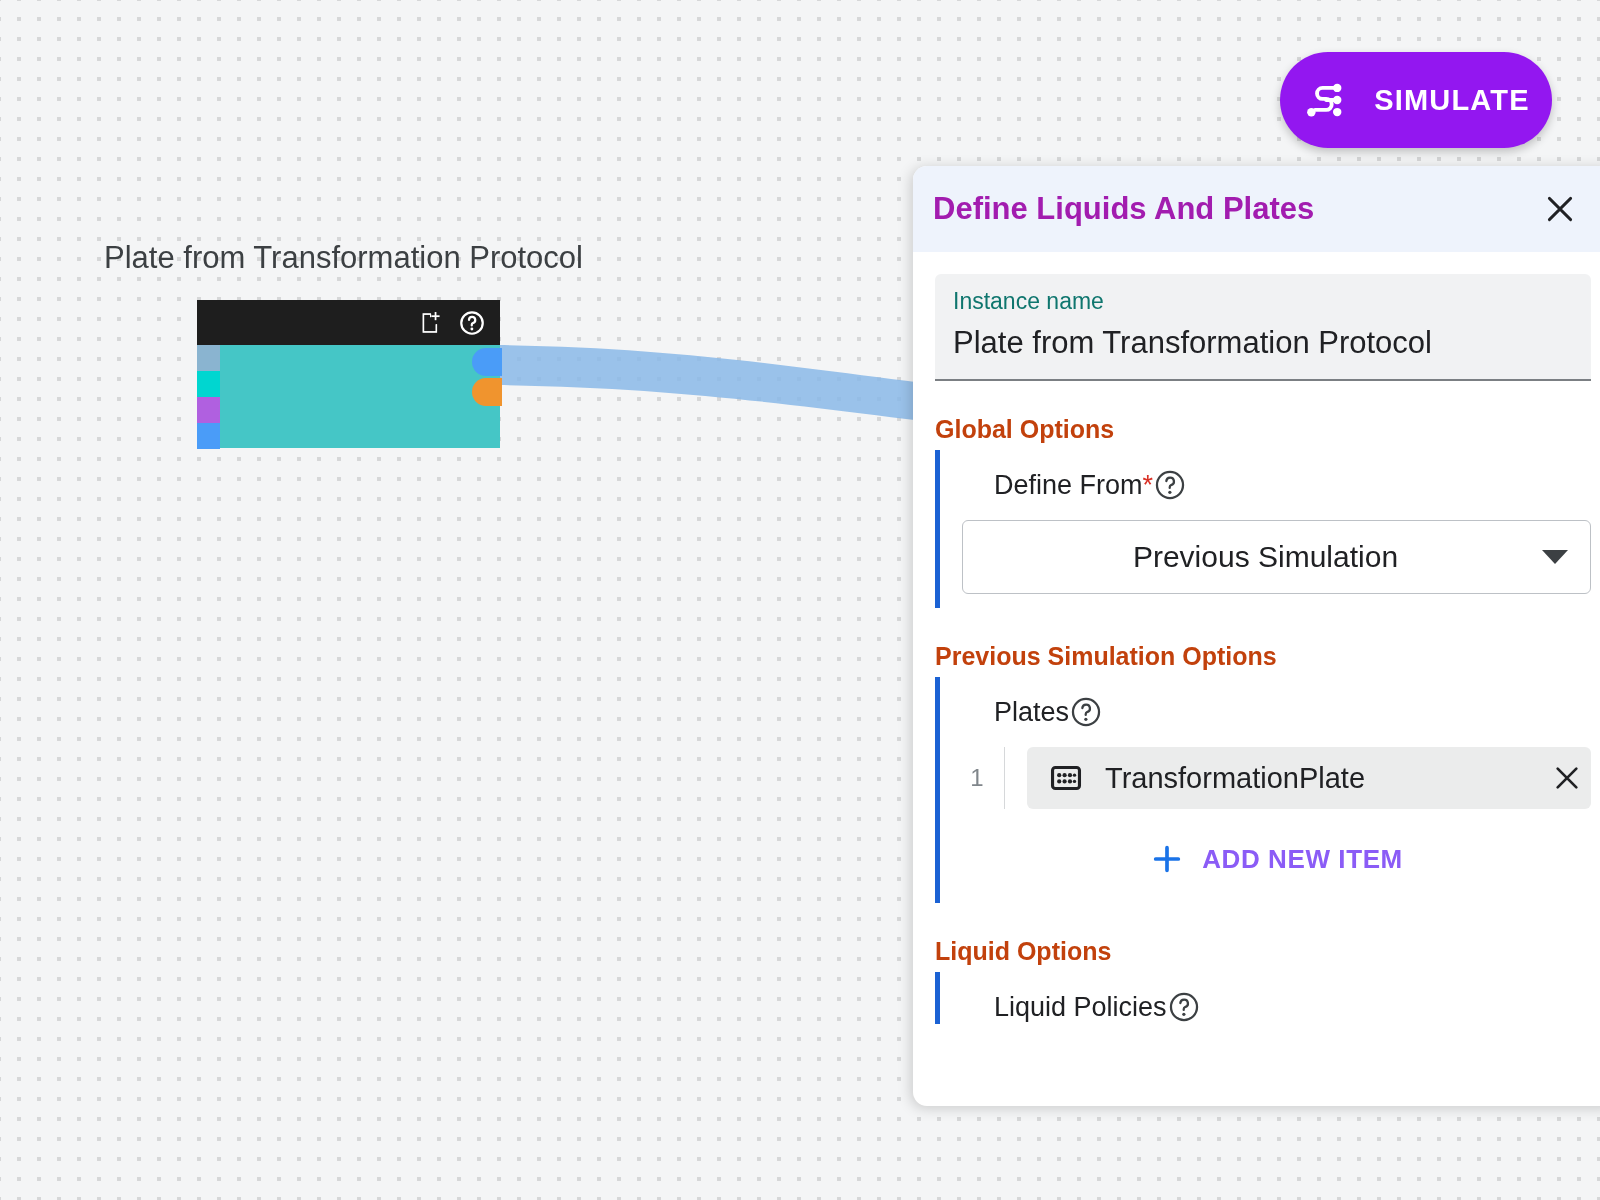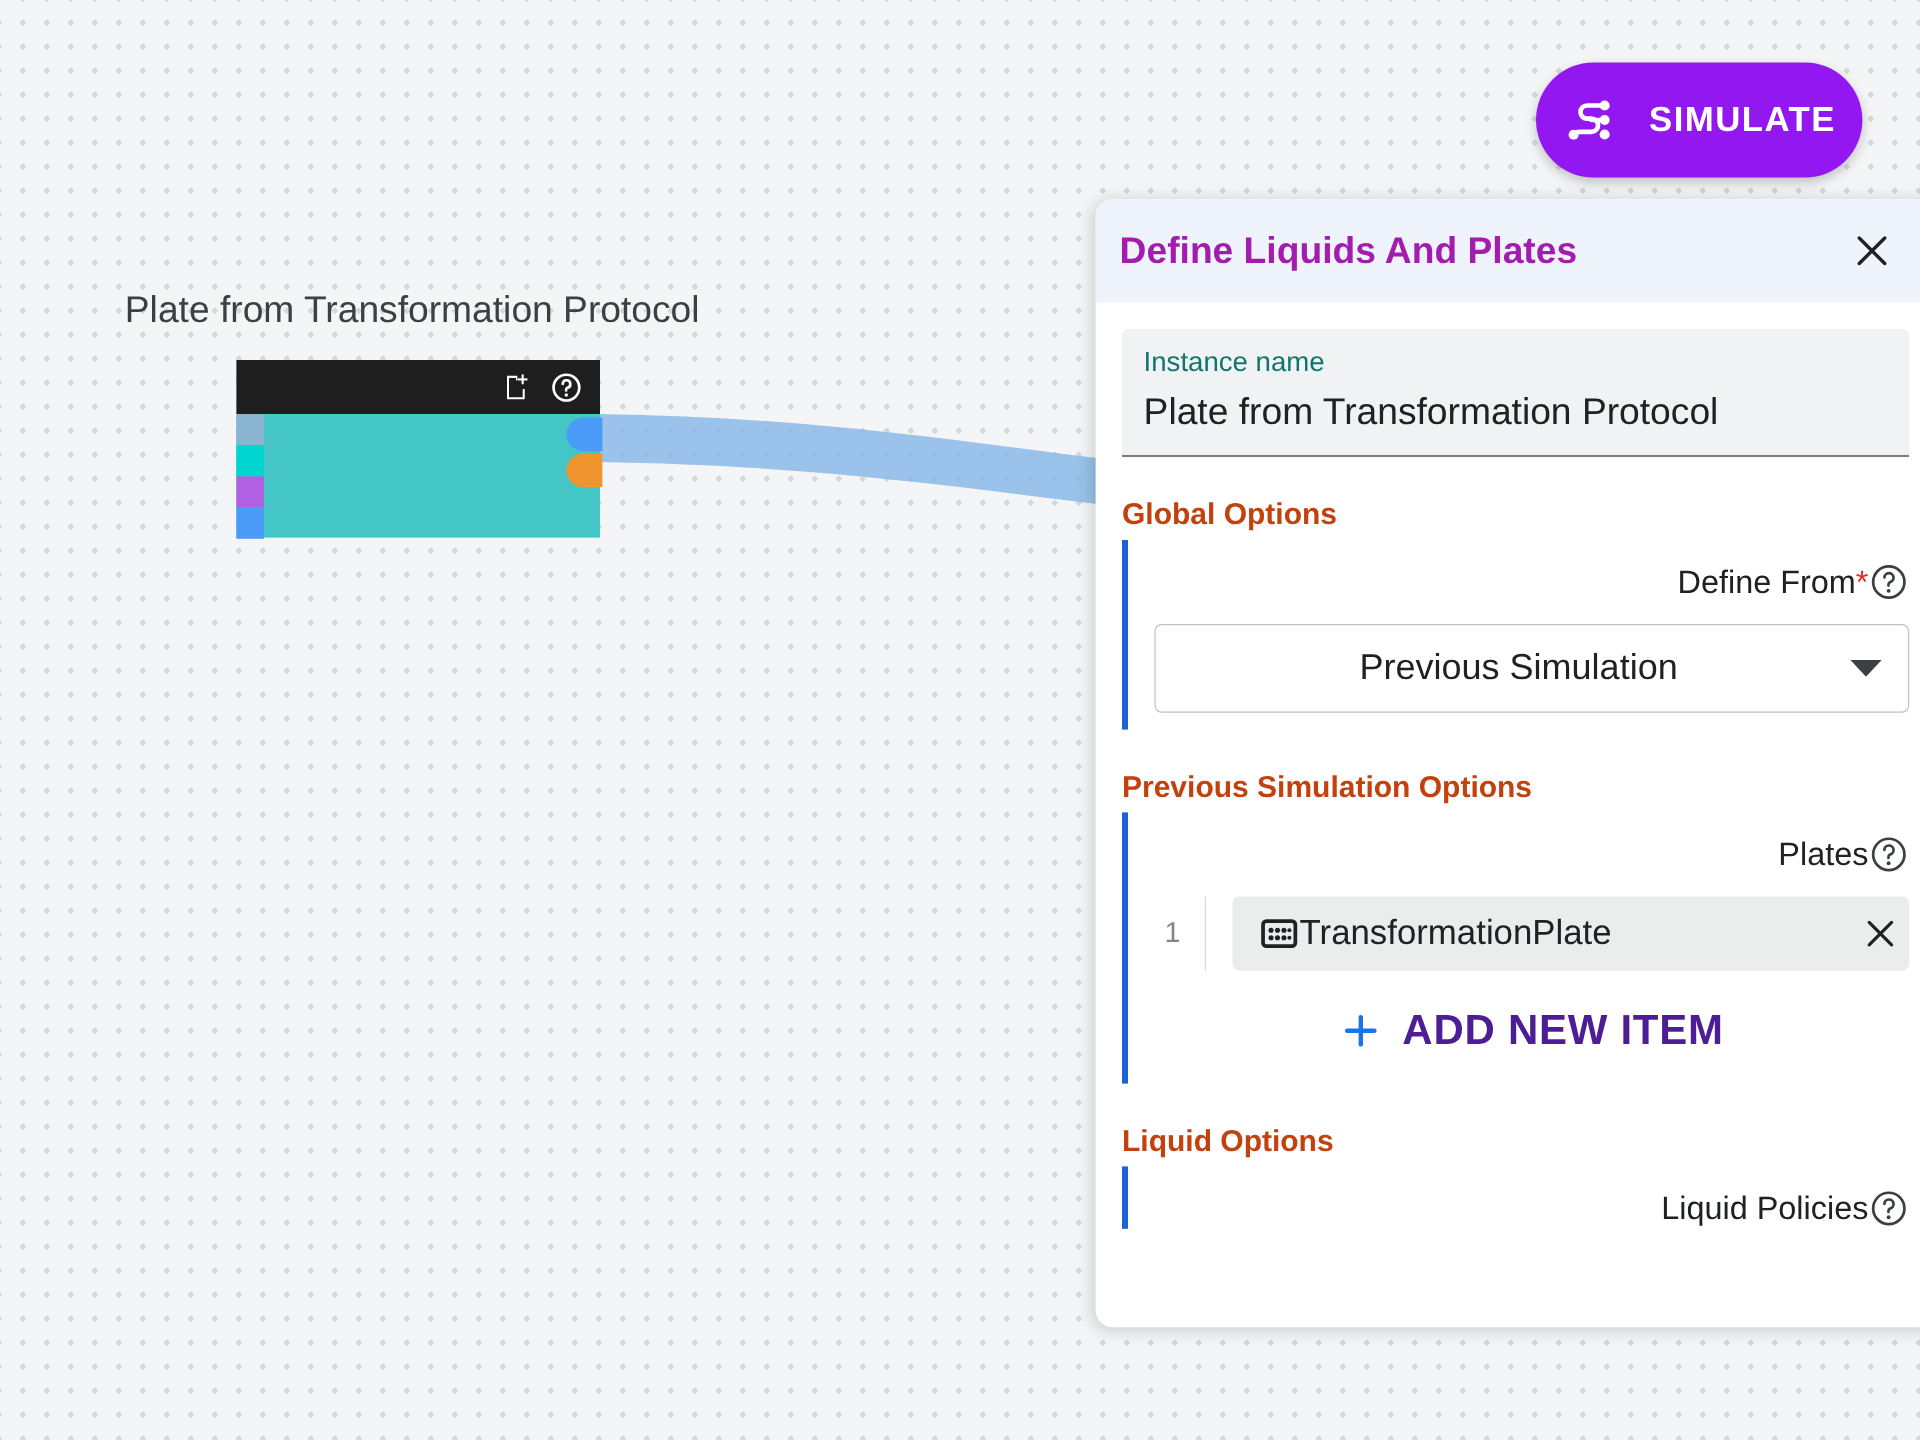--- a/index.html
+++ b/index.html
@@ -156,21 +156,22 @@
     margin-bottom: 6px;
   }
   .section-inner {
     border-left: 5px solid #1b62d4;
     padding: 18px 0 14px 22px;
   }
 
   .field-row {
     display: flex;
     align-items: center;
-    justify-content: flex-end;
+    justify-content: flex-start;
+    margin-left: 32px;
   }
   .field-label {
     font-size: 27px;
     color: #202124;
   }
   .req { color: #d93025; }
 
   .help-icon { cursor: pointer; flex: none; }
 
   
@@ -220,42 +221,43 @@
     flex: none;
   }
   .list-chip {
     flex: 1;
     background: #ebecec;
     border-radius: 6px;
     height: 62px;
     display: flex;
     align-items: center;
     padding: 0 8px 0 22px;
+    gap: 22px;
     cursor: pointer;
   }
   .chip-name {
     flex: 1;
     font-size: 29px;
     color: #202124;
   }
 
   .add-item {
     margin-top: 20px;
     height: 60px;
     display: flex;
     align-items: center;
     justify-content: center;
     gap: 18px;
     cursor: pointer;
     background: none; border: none;
     width: 100%;
   }
   .add-item .label {
-    color: #4c1d95;
-    font-size: 35px;
+    color: #8b5cf6;
+    font-size: 26px;
     font-weight: bold;
     letter-spacing: 0.6px;
   }
 </style>
 </head>
 <body>
 
 <div id="canvas">
 
   <svg id="edge-layer" width="1600" height="1200">

